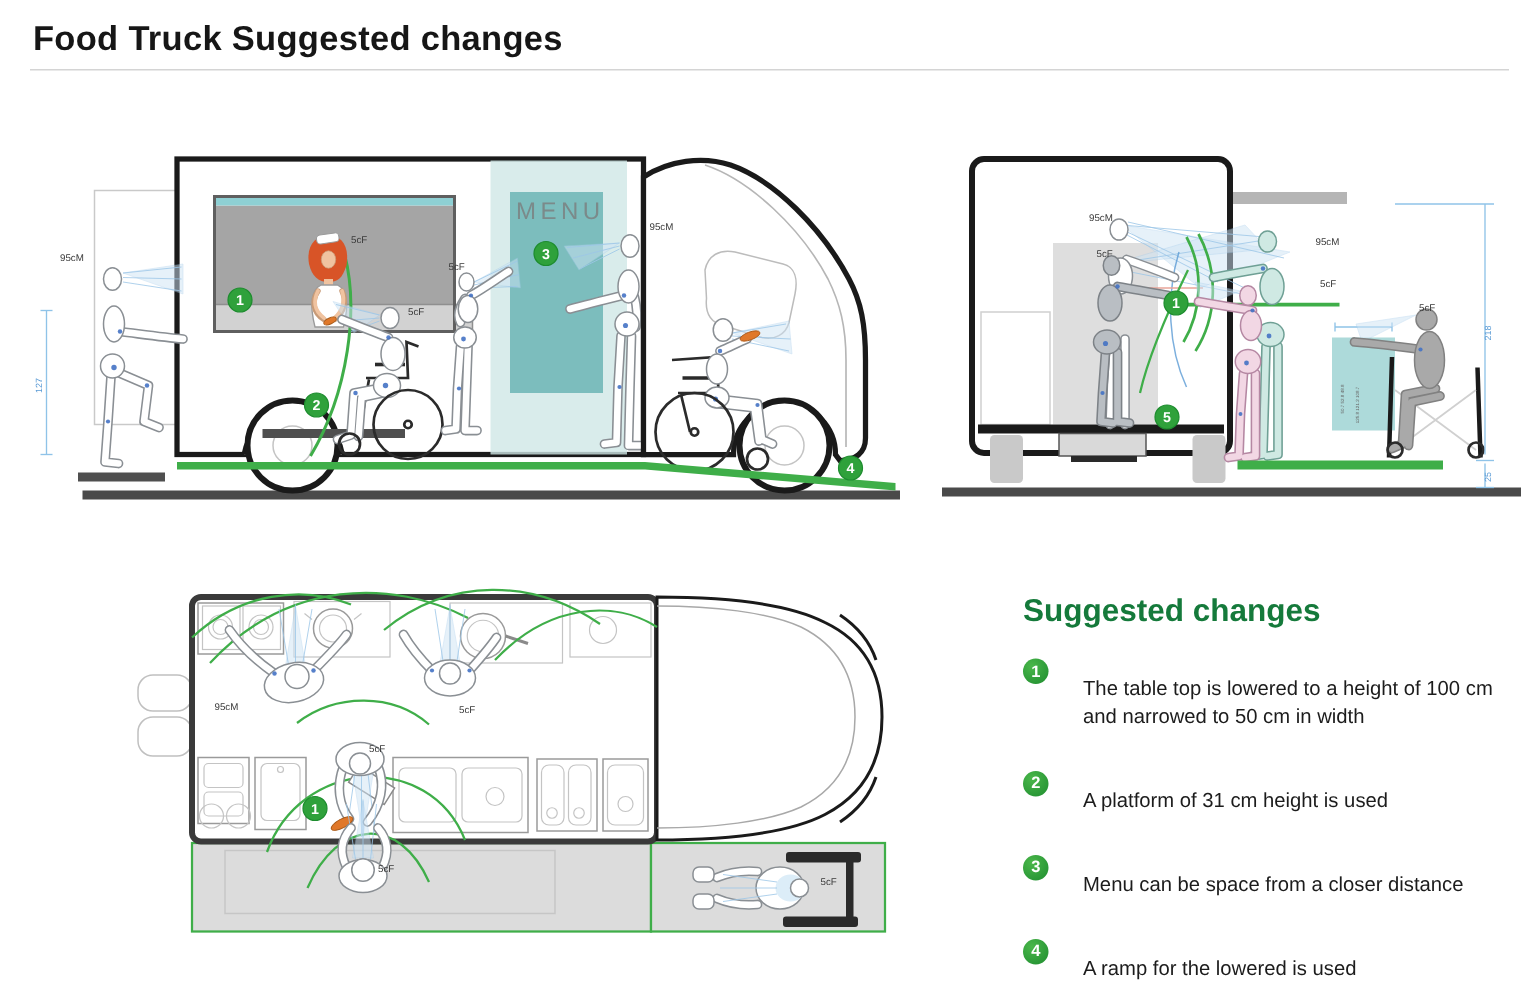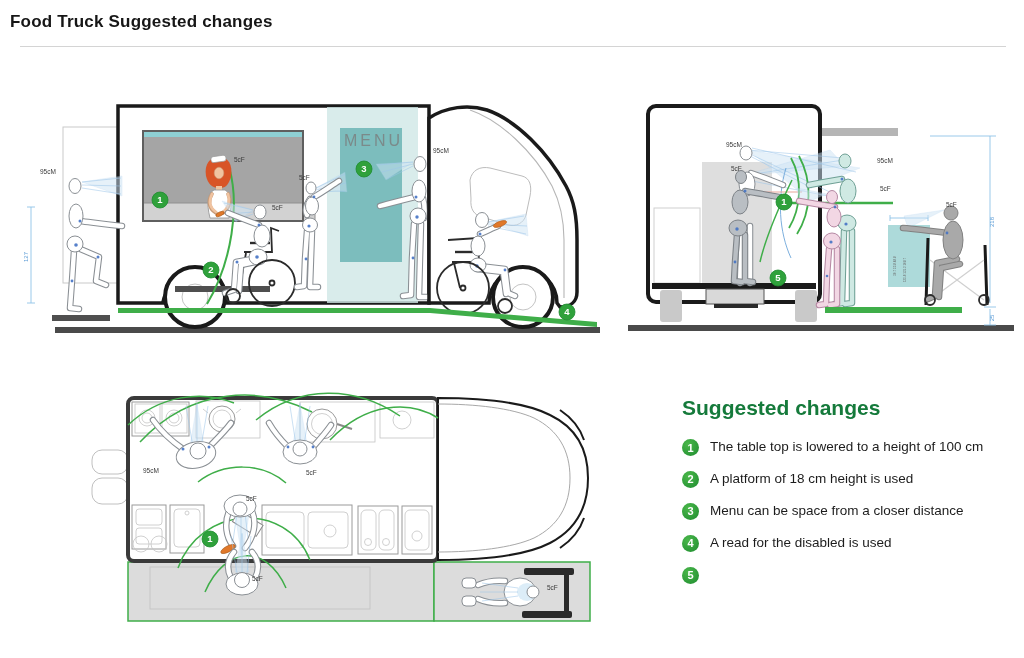--- a/index.html
+++ b/index.html
@@ -1,27 +1,27 @@
 <!DOCTYPE html>
 <html><head>
 <meta charset="utf-8">
 <style>
   html,body{margin:0;padding:0;background:#fff}
   body{width:1024px;height:658px;position:relative;overflow:hidden;font-family:"Liberation Sans",sans-serif}
-  .title{position:absolute;left:10px;top:12px;font-size:17px;font-weight:600;color:#161616;letter-spacing:.2px}
+  .title{position:absolute;left:22px;top:12px;font-size:23px;font-weight:600;color:#161616;letter-spacing:.2px}
   .rule{position:absolute;left:20px;top:46px;width:986px;height:0;border-top:1px solid #d4d4d4}
   svg.art{position:absolute;left:0;top:0}
   
   .legend{position:absolute;left:682px;top:396px;width:368px}
   .legend h2{margin:0 0 18px;font-size:21px;font-weight:600;color:#157a3b}
   .lrow{display:flex;gap:11px;margin-bottom:13px;align-items:flex-start}
   .lbadge{flex:0 0 17px;width:17px;height:17px;border-radius:50%;
           background:radial-gradient(circle at 35% 30%,#4ab74a,#1e8c2f);
           color:#fff;font-size:11px;font-weight:700;display:flex;align-items:center;justify-content:center;margin-top:1px}
-  .lrow p{margin:0;font-size:13.5px;color:#1c1c1c;line-height:1.4}
+  .lrow p{margin:12px;font-size:13.5px;color:#1c1c1c;line-height:1.4}
   
   .lo{fill:none;stroke:#8a8f94;stroke-width:6.5;stroke-linecap:round;stroke-linejoin:round}
   .li{fill:none;stroke:#fff;stroke-width:4.4;stroke-linecap:round;stroke-linejoin:round}
   .loG{fill:none;stroke:#7d8287;stroke-width:6.5;stroke-linecap:round;stroke-linejoin:round}
   .liG{fill:none;stroke:#b9bec3;stroke-width:4.4;stroke-linecap:round;stroke-linejoin:round}
   .loT{fill:none;stroke:#6fa095;stroke-width:6.5;stroke-linecap:round;stroke-linejoin:round}
   .liT{fill:none;stroke:#cfe9e3;stroke-width:4.4;stroke-linecap:round;stroke-linejoin:round}
   .loP{fill:none;stroke:#b588a3;stroke-width:6.5;stroke-linecap:round;stroke-linejoin:round}
   .liP{fill:none;stroke:#f2d7e4;stroke-width:4.4;stroke-linecap:round;stroke-linejoin:round}
   .loD{fill:none;stroke:#818181;stroke-width:6.5;stroke-linecap:round;stroke-linejoin:round}
@@ -472,34 +472,35 @@
   </g>
 </svg>
 
 <div class="legend">
   <h2>Suggested changes</h2>
 
   <div class="lrow">
     <span class="lbadge">1</span>
     <p>
       <span>The table top is lowered to a height of 100 cm</span><br>
+      <span>and narrowed to 50 cm in width</span>
     </p>
   </div>
 
   <div class="lrow">
     <span class="lbadge">2</span>
-    <p>A platform of 18 cm height is used</p>
+    <p>A platform of 31 cm height is used</p>
   </div>
 
   <div class="lrow">
     <span class="lbadge">3</span>
     <p>Menu can be space from a closer distance</p>
   </div>
 
   <div class="lrow">
     <span class="lbadge">4</span>
-    <p>A read for the disabled is used</p>
+    <p>A ramp for the lowered is used</p>
   </div>
 
   <div class="lrow">
     <span class="lbadge">5</span>
   </div>
 </div>
 
 </body></html>

